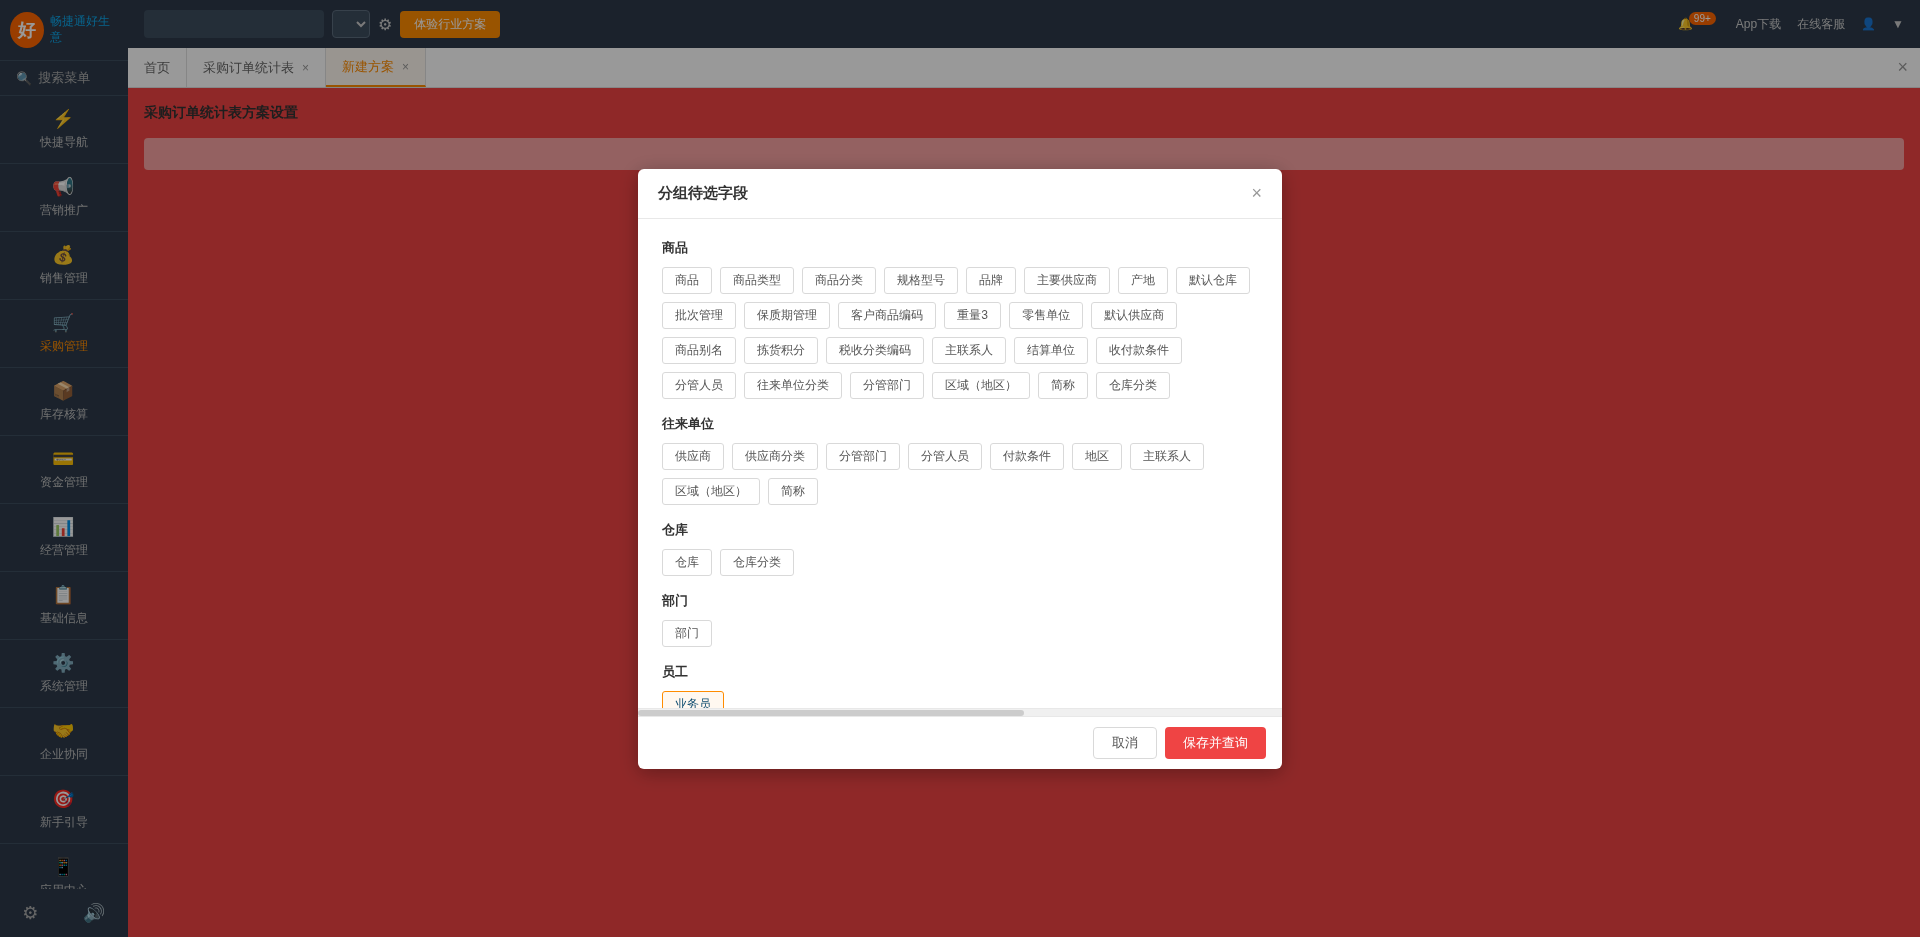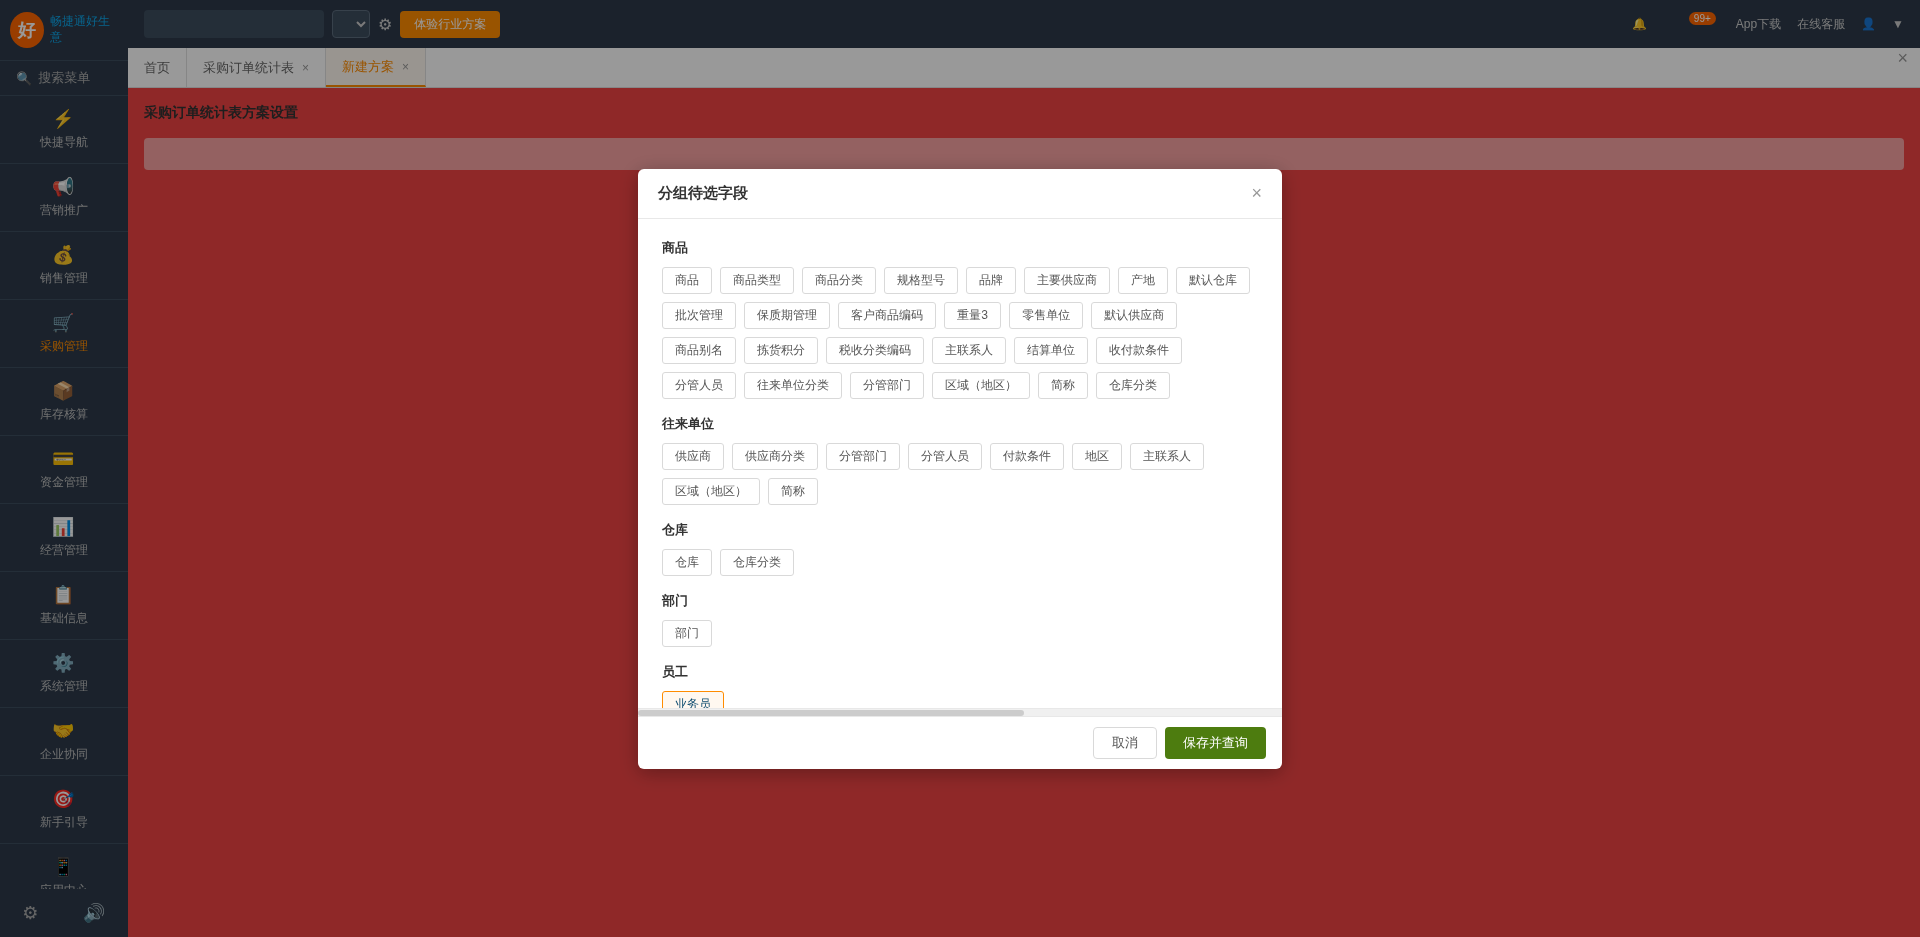--- a/index.html
+++ b/index.html
@@ -29,25 +29,25 @@
     
     .topbar {
       position: fixed; top: 0; left: 128px; right: 0; height: 48px; background: #2d3a4a; display: flex; align-items: center; justify-content: space-between; z-index: 9; padding: 0 16px;
     }
     .topbar-left { display: flex; align-items: center; gap: 8px; }
     .topbar-search { background: #3d4d5e; border: none; border-radius: 4px; padding: 4px 8px; color: #ccc; width: 180px; height: 28px; font-size: 12px; }
     .topbar-dropdown { background: #3d4d5e; border: 1px solid #5d6d7e; border-radius: 4px; color: #ccc; padding: 3px 8px; font-size: 12px; height: 28px; }
     .topbar-gear { color: #ccc; cursor: pointer; font-size: 16px; }
     .topbar-btn { background: #ff8c00; color: #fff; border: none; border-radius: 4px; padding: 5px 14px; font-size: 12px; cursor: pointer; }
     .topbar-right { display: flex; align-items: center; gap: 16px; color: #ccc; font-size: 12px; }
-    .topbar-right .badge { background: #f60; color: #fff; border-radius: 10px; padding: 1px 5px; font-size: 10px; position: relative; top: -6px; left: -4px; margin-left: 46px; }
+    .topbar-right .badge { background: #f60; color: #fff; border-radius: 10px; padding: 1px 5px; font-size: 10px; position: relative; top: -6px; left: -4px; }
 
     
     .tabbar {
-      position: fixed; top: 48px; left: 128px; right: 0; height: 40px; background: #fff; border-bottom: 1px solid #e0e0e0; display: flex; z-index: 8; padding: 0 0;
+      position: fixed; top: 48px; left: 128px; right: 0; height: 40px; background: #fff; border-bottom: 1px solid #e0e0e0; display: flex; align-items: center; z-index: 8; padding: 0 0;
     }
     .tabbar-item {
       display: flex; align-items: center; padding: 0 16px; height: 100%; font-size: 13px; color: #666; cursor: pointer; border-right: 1px solid #e0e0e0; white-space: nowrap;
     }
     .tabbar-item.active { color: #ff8c00; border-bottom: 2px solid #ff8c00; background: #fff8f0; }
     .tabbar-item .close { margin-left: 8px; color: #999; font-size: 12px; }
     .tabbar-close-all { margin-left: auto; padding: 0 12px; color: #999; font-size: 18px; cursor: pointer; }
 
     
     .main {
@@ -99,21 +99,21 @@
     .modal-body::-webkit-scrollbar-thumb { background: #ccc; border-radius: 3px; }
 
     
     .bottombar {
       position: fixed; bottom: 0; left: 0; width: 128px; height: 48px; background: #2d3a4a; display: flex; align-items: center; justify-content: space-around; z-index: 10;
     }
     .bottombar-icon { color: #aaa; font-size: 18px; cursor: pointer; }
 
     
     .btn-cancel { background: #fff; border: 1px solid #d9d9d9; color: #555; border-radius: 4px; padding: 6px 18px; font-size: 13px; cursor: pointer; }
-    .btn-primary { background: #4d7c0f; border: none; color: #fff; border-radius: 4px; padding: 6px 18px; font-size: 13px; cursor: pointer; }
+    .btn-primary { background: #ef4444; border: none; color: #fff; border-radius: 4px; padding: 6px 18px; font-size: 13px; cursor: pointer; }
 
     
     .modal-hscroll { height: 8px; background: #f0f0f0; border-top: 1px solid #e8e8e8; flex-shrink: 0; position: relative; }
     .modal-hscroll-thumb { position: absolute; left: 0; top: 1px; width: 60%; height: 6px; background: #ccc; border-radius: 3px; }
   </style>
 </head>
 <body>
 
 <div class="sidebar">
   <div class="sidebar-logo">

